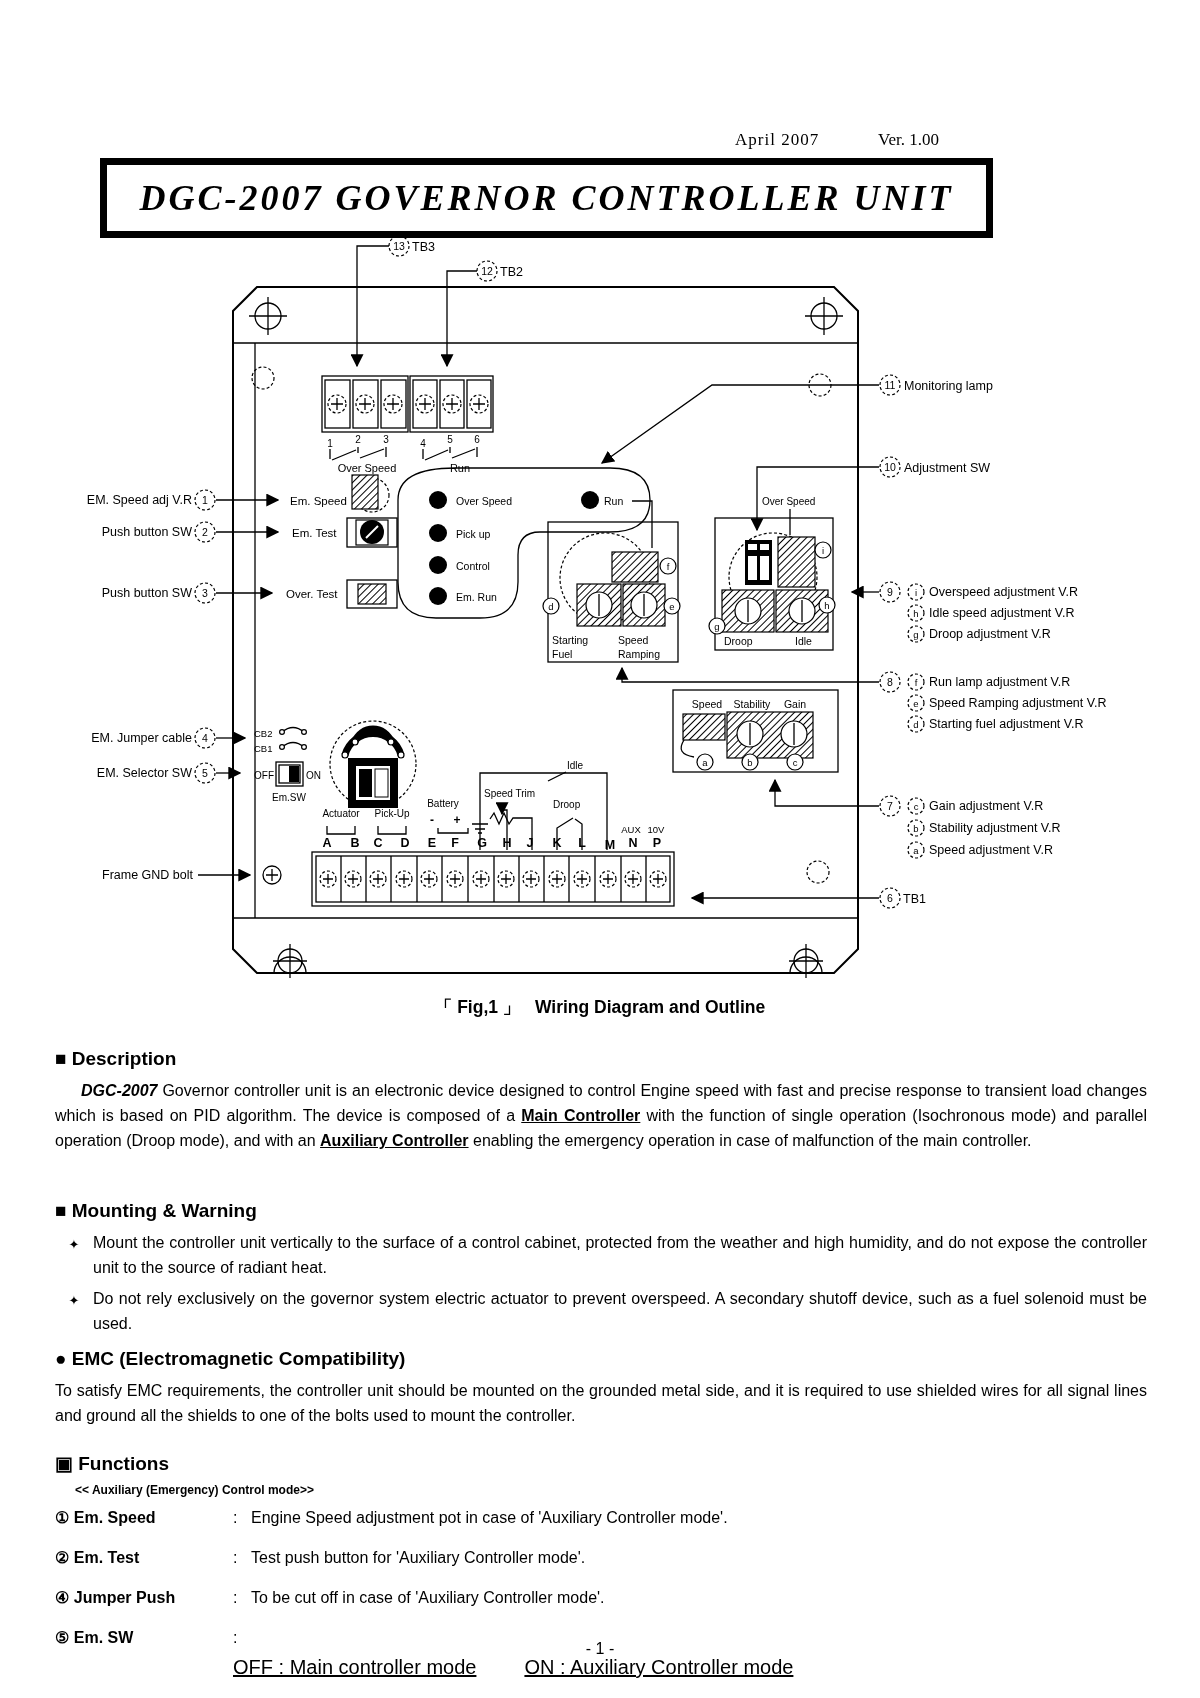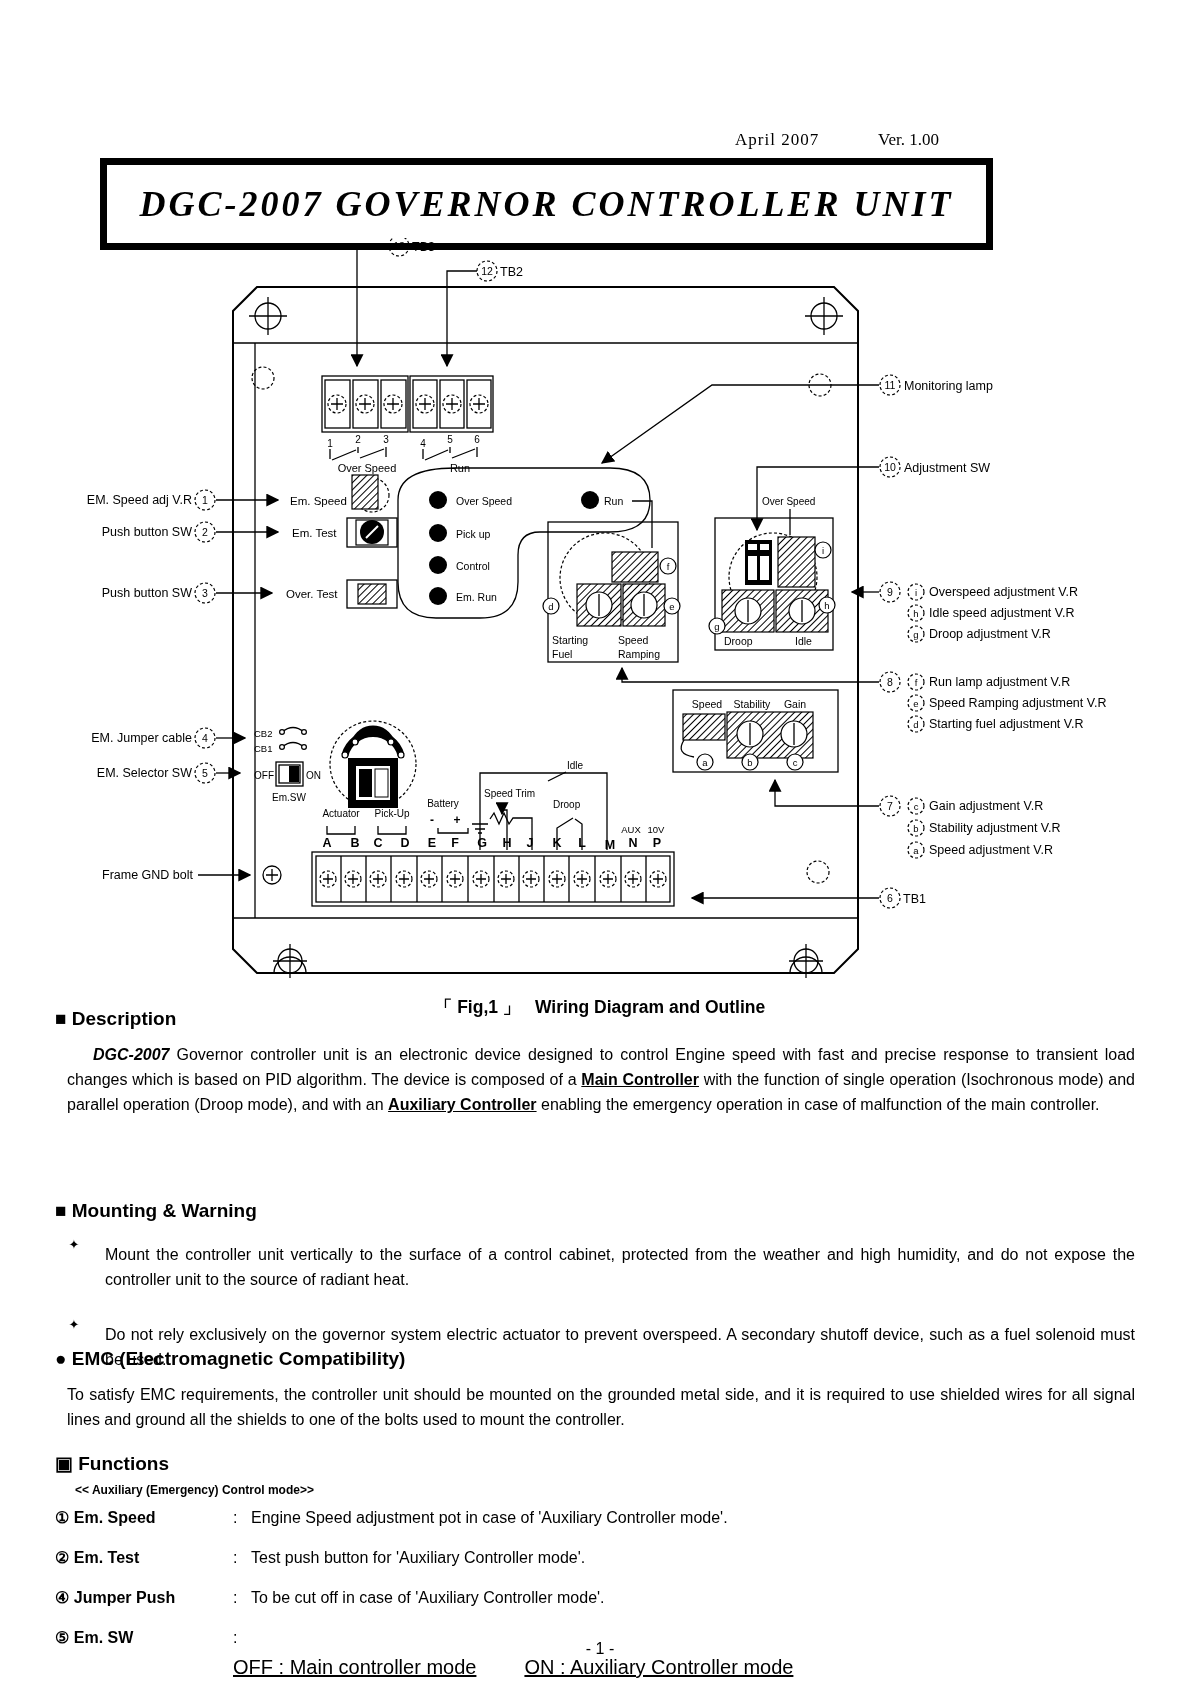--- a/index.html
+++ b/index.html
@@ -1,36 +1,36 @@
 <!DOCTYPE html>
 <html><head>
 <meta charset="utf-8">
 <style>
   html,body{margin:0;padding:0;background:#888;}
   #page{position:relative;width:1200px;height:1698px;background:#fff;margin:0 auto;
         font-family:"Liberation Sans",sans-serif;color:#000;overflow:hidden;}
   
   #hdr-date{position:absolute;top:130px;left:735px;font-family:"Liberation Serif",serif;font-size:17px;letter-spacing:1px;}
   #hdr-ver{position:absolute;top:130px;left:878px;font-family:"Liberation Serif",serif;font-size:17px;}
-  #title-box{position:absolute;left:100px;top:158px;width:893px;height:92px;border:7px solid #000;
+  #title-box{position:absolute;left:100px;top:158px;width:893px;height:80px;border:7px solid #000;
              display:flex;align-items:center;justify-content:center;box-sizing:border-box;}
   #title-box h1{margin:0;font-family:"Liberation Serif",serif;font-style:italic;font-weight:bold;
                 font-size:36px;letter-spacing:3px;white-space:nowrap;}
   
   #diagram{position:absolute;left:50px;top:238px;width:1110px;height:750px;}
   svg text{font-family:"Liberation Sans",sans-serif;fill:#000;}
   .ln{stroke:#000;stroke-width:1.3;fill:none;}
   .thk{stroke:#000;stroke-width:2;fill:none;}
   .dsh{stroke:#000;stroke-width:1.2;fill:none;stroke-dasharray:3 2.2;}
   .blk{fill:#000;stroke:none;}
   .wht{fill:#fff;stroke:#000;stroke-width:1.2;}
   
   .sec{position:absolute;left:55px;width:1092px;}
   .sec h2{margin:0 0 8px 0;font-size:19px;font-weight:bold;}
-  .sec p{margin:12px;font-size:16px;line-height:25px;text-align:justify;}
+  .sec p{margin:0;font-size:16px;line-height:25px;text-align:justify;}
   .caption{position:absolute;top:995px;left:0;width:1200px;text-align:center;font-size:17.5px;font-weight:bold;}
   .bullet-row{display:flex;font-size:16px;line-height:25px;margin:0 0 6px 0;}
   .bullet-row .b{width:38px;text-align:center;flex:0 0 38px;font-size:13px;padding-top:2px;}
   .bullet-row p{flex:1;}
   .bold-it{font-weight:bold;font-style:italic;}
   .bold-ul{font-weight:bold;text-decoration:underline;}
   .fn-grid{display:grid;grid-template-columns:178px 18px 1fr;font-size:16px;line-height:25px;row-gap:15px;}
   .fn-term{font-weight:bold;}
   .fn-sub{font-size:12px;font-weight:bold;margin:0 0 8px 20px;}
   .fn-modes{margin:6px 0 0 178px;font-size:20px;}
@@ -436,21 +436,21 @@
   </svg>
   </div>
 
   <div class="caption">
     <span>「</span>
     <span>Fig,1</span>
     <span>」</span>
     &nbsp;&nbsp;<span>Wiring Diagram and Outline</span>
   </div>
 
-  <div class="sec" style="top:1008px;">
+  <div class="sec" style="top:1048px;">
     <h2><span>■</span> <span>Description</span></h2>
     <p style="text-indent:26px;"><span class="bold-it">DGC-2007</span><span> Governor controller unit is an electronic device designed to control Engine speed with fast and precise response to transient load changes which is based on PID algorithm. The device is composed of a </span><span class="bold-ul">Main Controller</span><span> with the function of single operation (Isochronous mode) and parallel operation (Droop mode), and with an </span><span class="bold-ul">Auxiliary Controller</span><span> enabling the emergency operation in case of malfunction of the main controller.</span></p>
   </div>
 
   <div class="sec" style="top:1200px;">
     <h2><span>■</span> <span>Mounting &amp; Warning</span></h2>
     <div class="bullet-row">
       <div class="b">✦</div>
       <p>Mount the controller unit vertically to the surface of a control cabinet, protected from the weather and high humidity, and do not expose the controller unit to the source of radiant heat.</p>
     </div>

